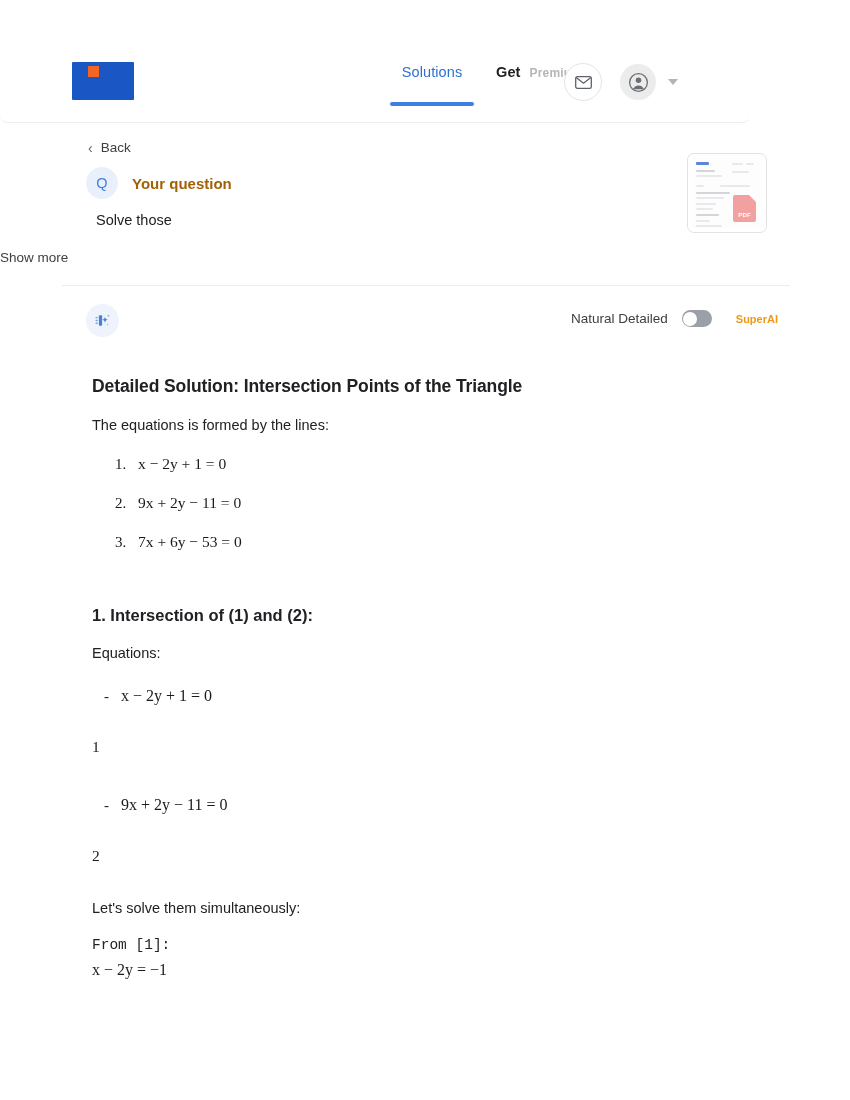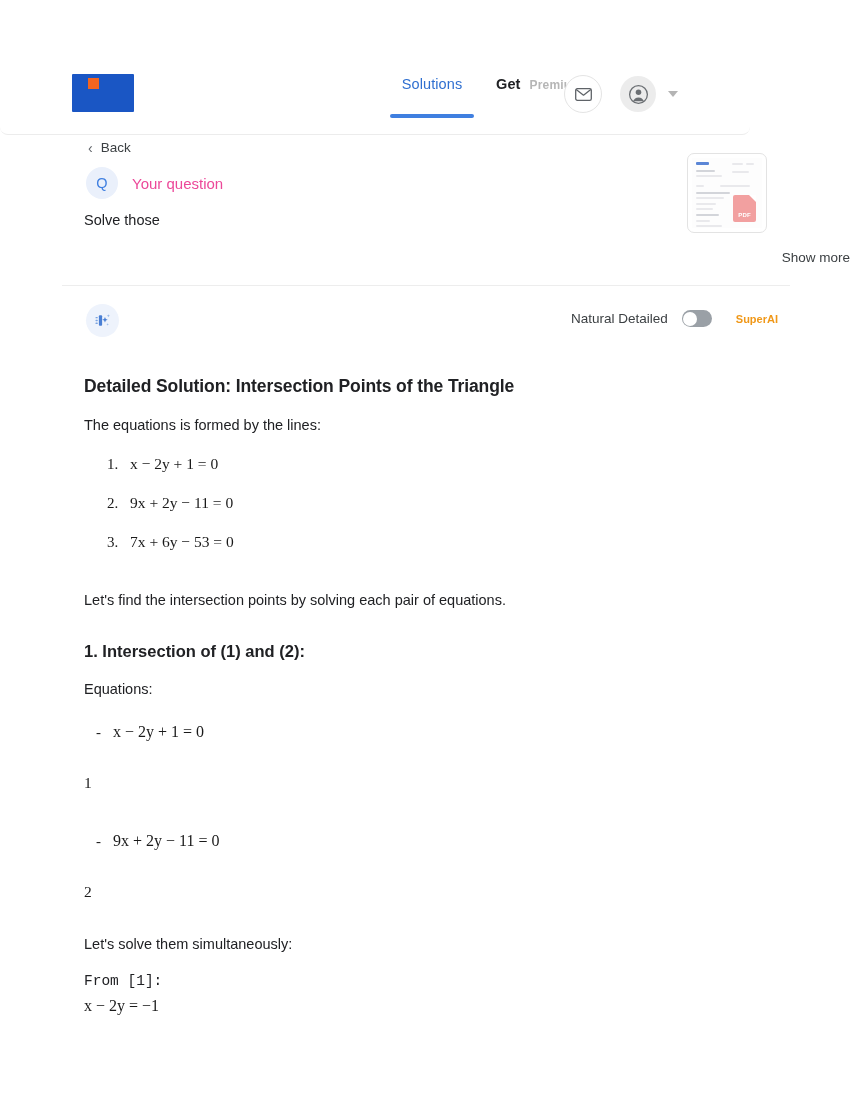--- a/index.html
+++ b/index.html
@@ -12,21 +12,21 @@
     background: #ffffff;
     font-family: "Liberation Sans", sans-serif;
     color: #202124;
     overflow: hidden;
     position: relative;
   }
 
   
   .header {
     position: absolute;
-    top: 16px; left: 0;
+    top: 4px; left: 0;
     width: 750px;
     height: 119px;
     background: #ffffff;
     border-bottom: 1px solid #ececec;
     box-sizing: border-box;
     border-radius: 8px;
   }
   .logo {
     position: absolute;
     left: 72px;
@@ -165,36 +165,36 @@
     background: #eaf0fb;
     color: #3f7fe0;
     font-size: 14.5px;
     font-weight: 500;
     display: flex;
     align-items: center;
     justify-content: center;
   }
   .qtitle {
     font-size: 15px;
-    font-weight: 400;
-    color: #ec4899;
+    font-weight: 700;
+    color: #a16207;
   }
   .qtext {
     position: absolute;
-    left: 84px;
+    left: 96px;
     top: 93px;
     font-size: 14.5px;
     color: #202124;
   }
   .showmore {
     position: absolute;
     left: 0;
     top: 131px;
     width: 850px;
-    text-align: right;
+    text-align: left;
     font-size: 13.5px;
     color: #3c4043;
     cursor: pointer;
   }
   .qdivider {
     position: absolute;
     left: 62px;
     top: 166px;
     width: 728px;
     height: 1px;
@@ -304,21 +304,21 @@
     font-weight: 700;
     color: #f09819;
     cursor: pointer;
     margin-left: 10px;
   }
 
   
   .body {
     position: absolute;
     top: 354px;
-    left: 0;
+    left: 8px;
     width: 732px;
   }
   .h1 {
     margin: 0;
     padding: 22px 0 0 84px;
     font-size: 17.5px;
     font-weight: 700;
     color: #202124;
     letter-spacing: -.1px;
   }
@@ -478,21 +478,20 @@
   <h1 class="h1">Detailed Solution: Intersection Points of the Triangle</h1>
 
   <div class="p">The equations is formed by the lines:</div>
 
   <ol class="eqlist">
     <li>x − 2y + 1 = 0</li>
     <li>9x + 2y − 11 = 0</li>
     <li>7x + 6y − 53 = 0</li>
   </ol>
 
-  <div class="p">Let's find the intersection points by solving each pair of equations.</div>
 
   <div class="h2">1. Intersection of (1) and (2):</div>
 
   <div class="p">Equations:</div>
 
   <div class="bullet" style="padding-top:26px;">
     <span class="dash">-</span>
     <span class="math">x − 2y + 1 = 0</span>
   </div>
   <div class="marker" style="padding-top:33px;">1</div>

